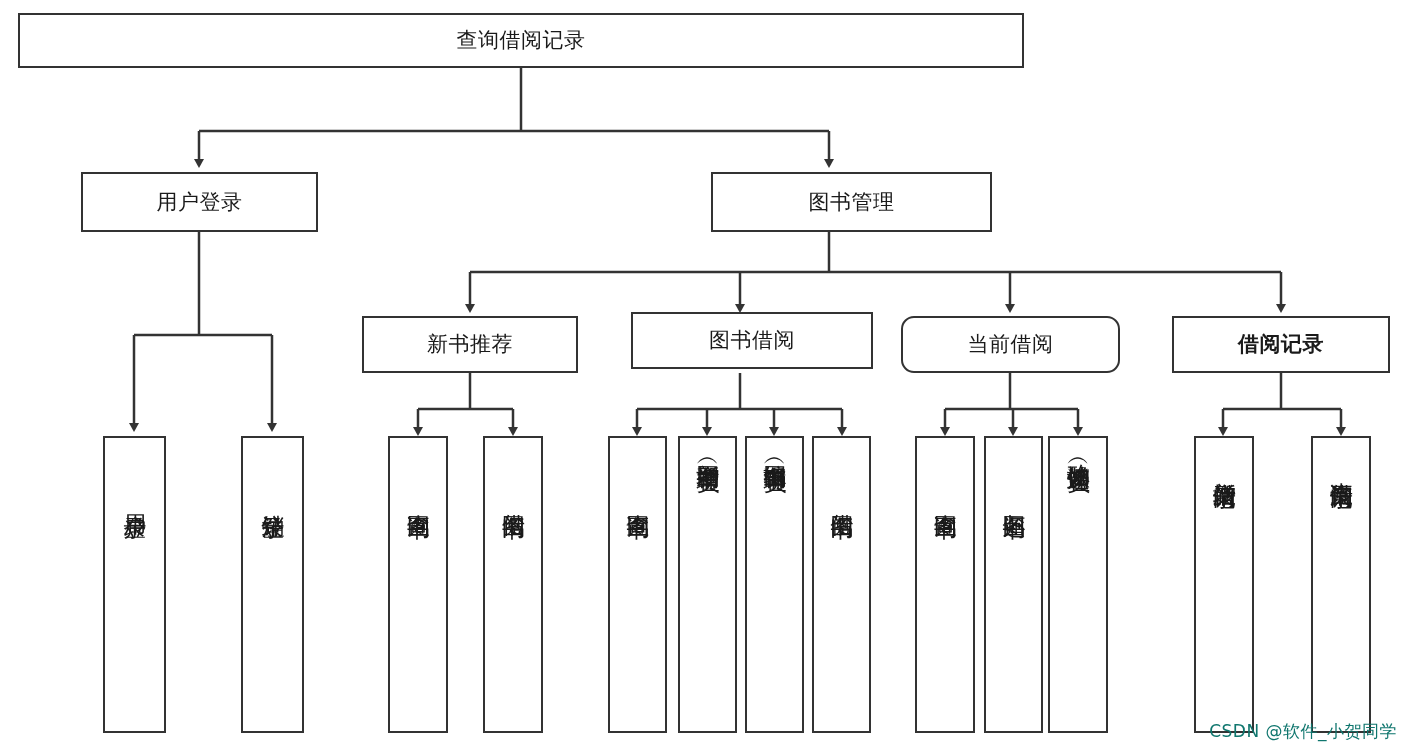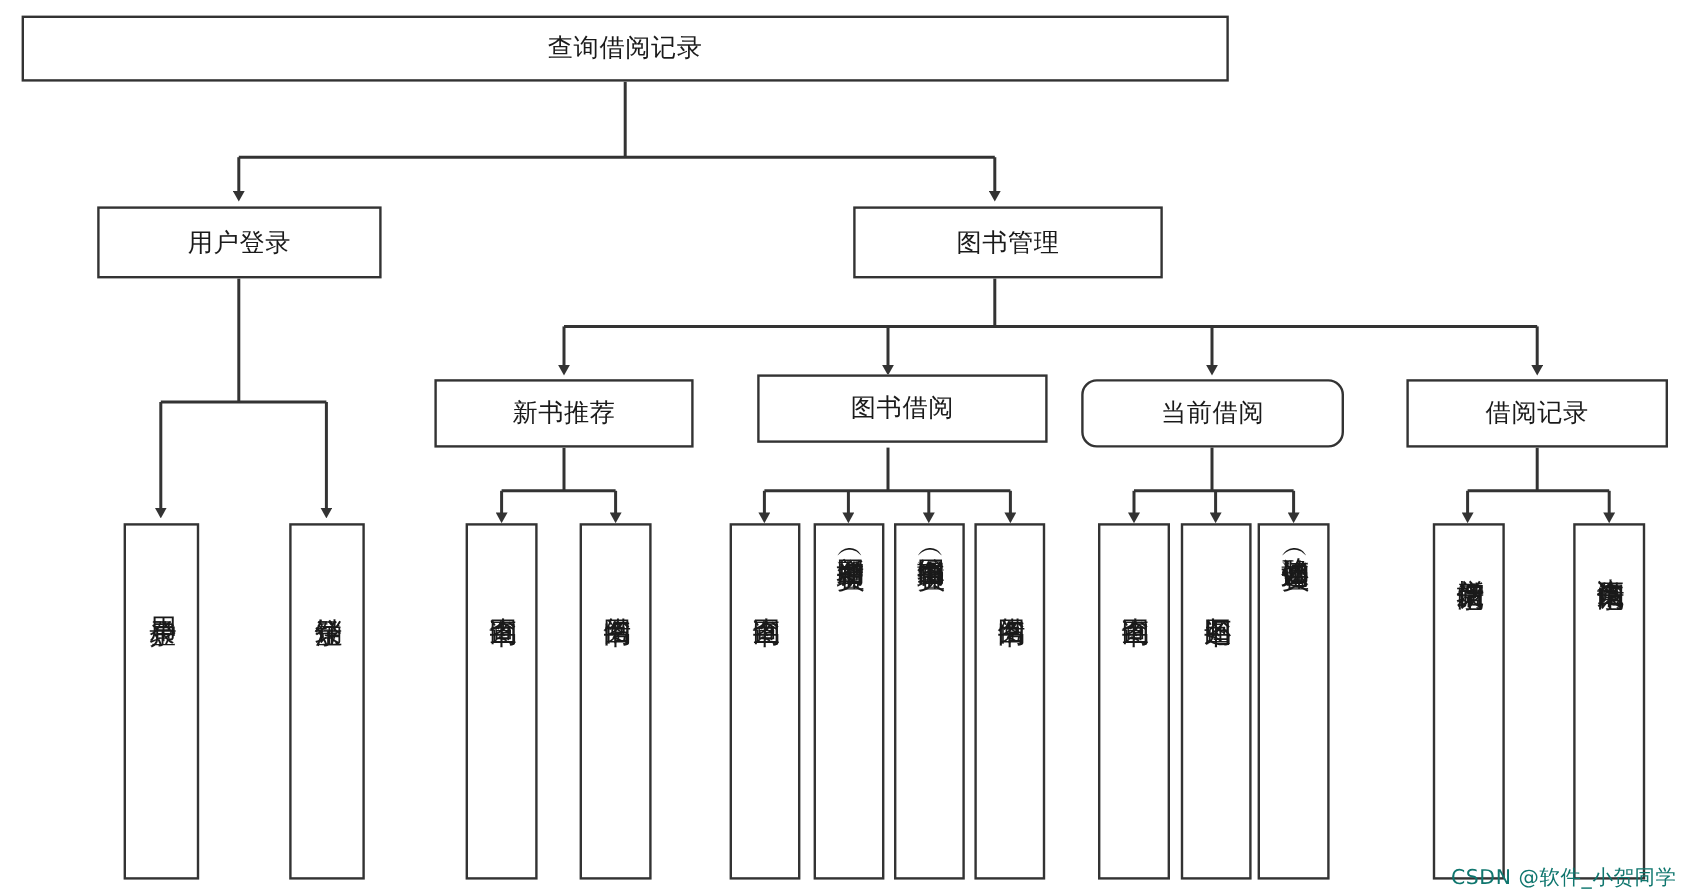--- a/index.html
+++ b/index.html
@@ -124,34 +124,34 @@
     </g>
   </svg>
 
   <div class="node horiz" style="left:18px; top:13px; width:1006px; height:55px;">
     <span class="label">查询借阅记录</span>
   </div>
 
   <div class="node horiz" style="left:81px; top:172px; width:237px; height:60px;">
     <span class="label">用户登录</span>
   </div>
-  <div class="node horiz" style="left:711px; top:172px; width:258px; height:60px;">
+  <div class="node horiz" style="left:711px; top:172px; width:281px; height:60px;">
     <span class="label">图书管理</span>
   </div>
 
   <div class="node horiz" style="left:362px; top:316px; width:216px; height:57px;">
     <span class="label">新书推荐</span>
   </div>
   <div class="node horiz" style="left:631px; top:312px; width:242px; height:57px;">
     <span class="label">图书借阅</span>
   </div>
   <div class="node horiz" style="left:901px; top:316px; width:219px; height:57px;border-radius:13px;">
     <span class="label">当前借阅</span>
   </div>
-  <div class="node horiz" style="left:1172px; top:316px; width:218px; height:57px;">
+  <div class="node horiz" style="left:1172px; top:316px; width:218px; height:57px;font-weight:bold;">
     <span class="label">借阅记录</span>
   </div>
 
   <div class="node vert" style="left:103px; top:436px; width:63px; height:297px; padding-top:58px;">
     <span class="label">用户登录</span>
   </div>
   <div class="node vert" style="left:241px; top:436px; width:63px; height:297px; padding-top:58px;">
     <span class="label">注销登录</span>
   </div>
 

